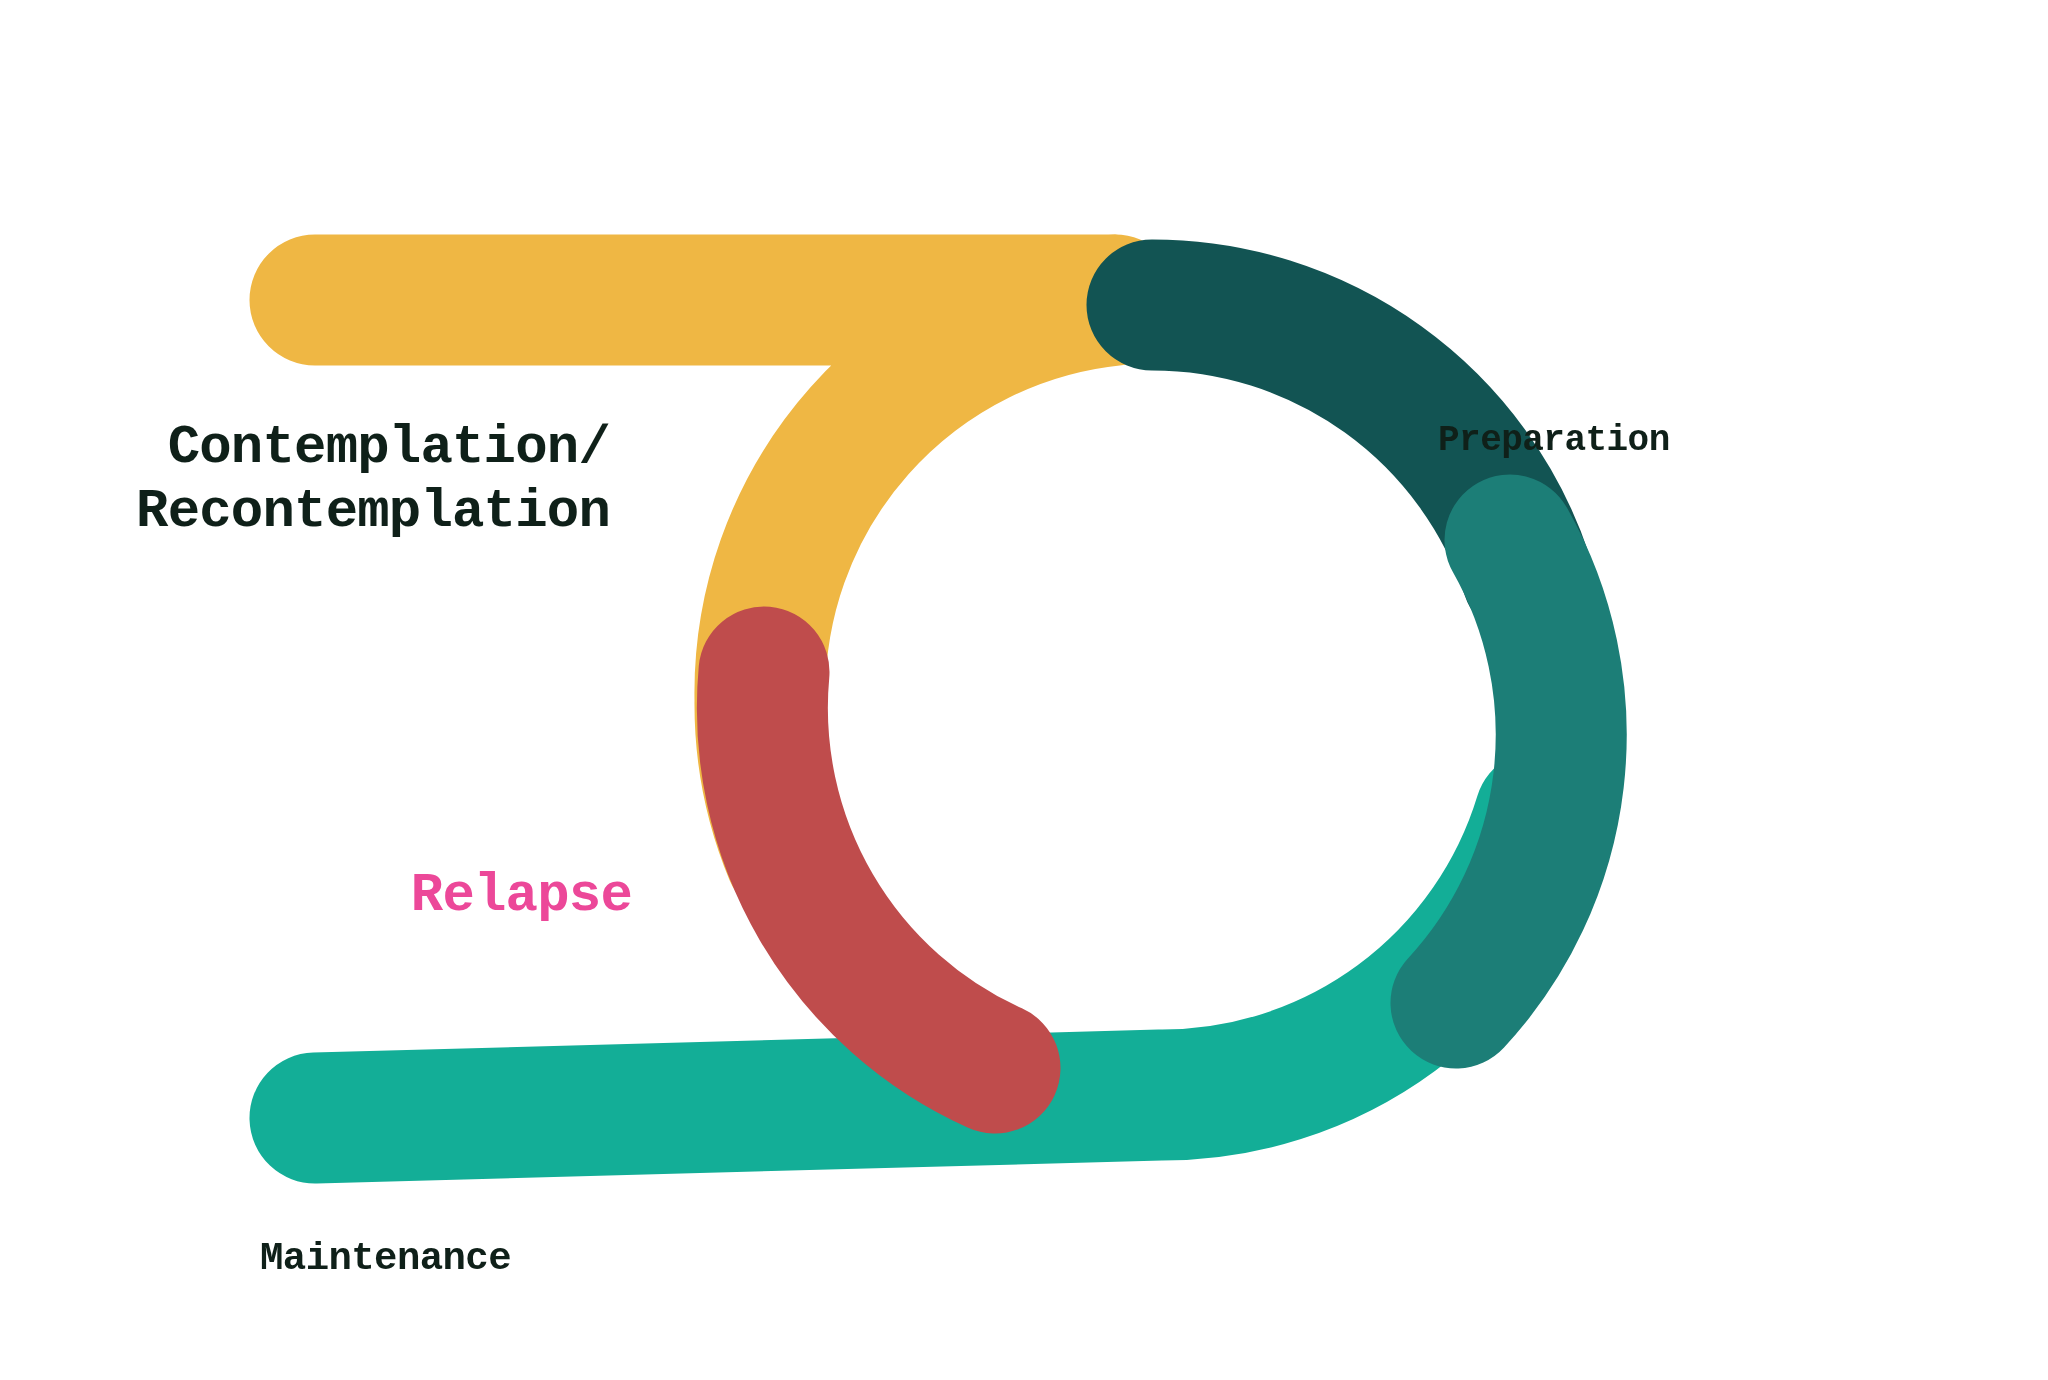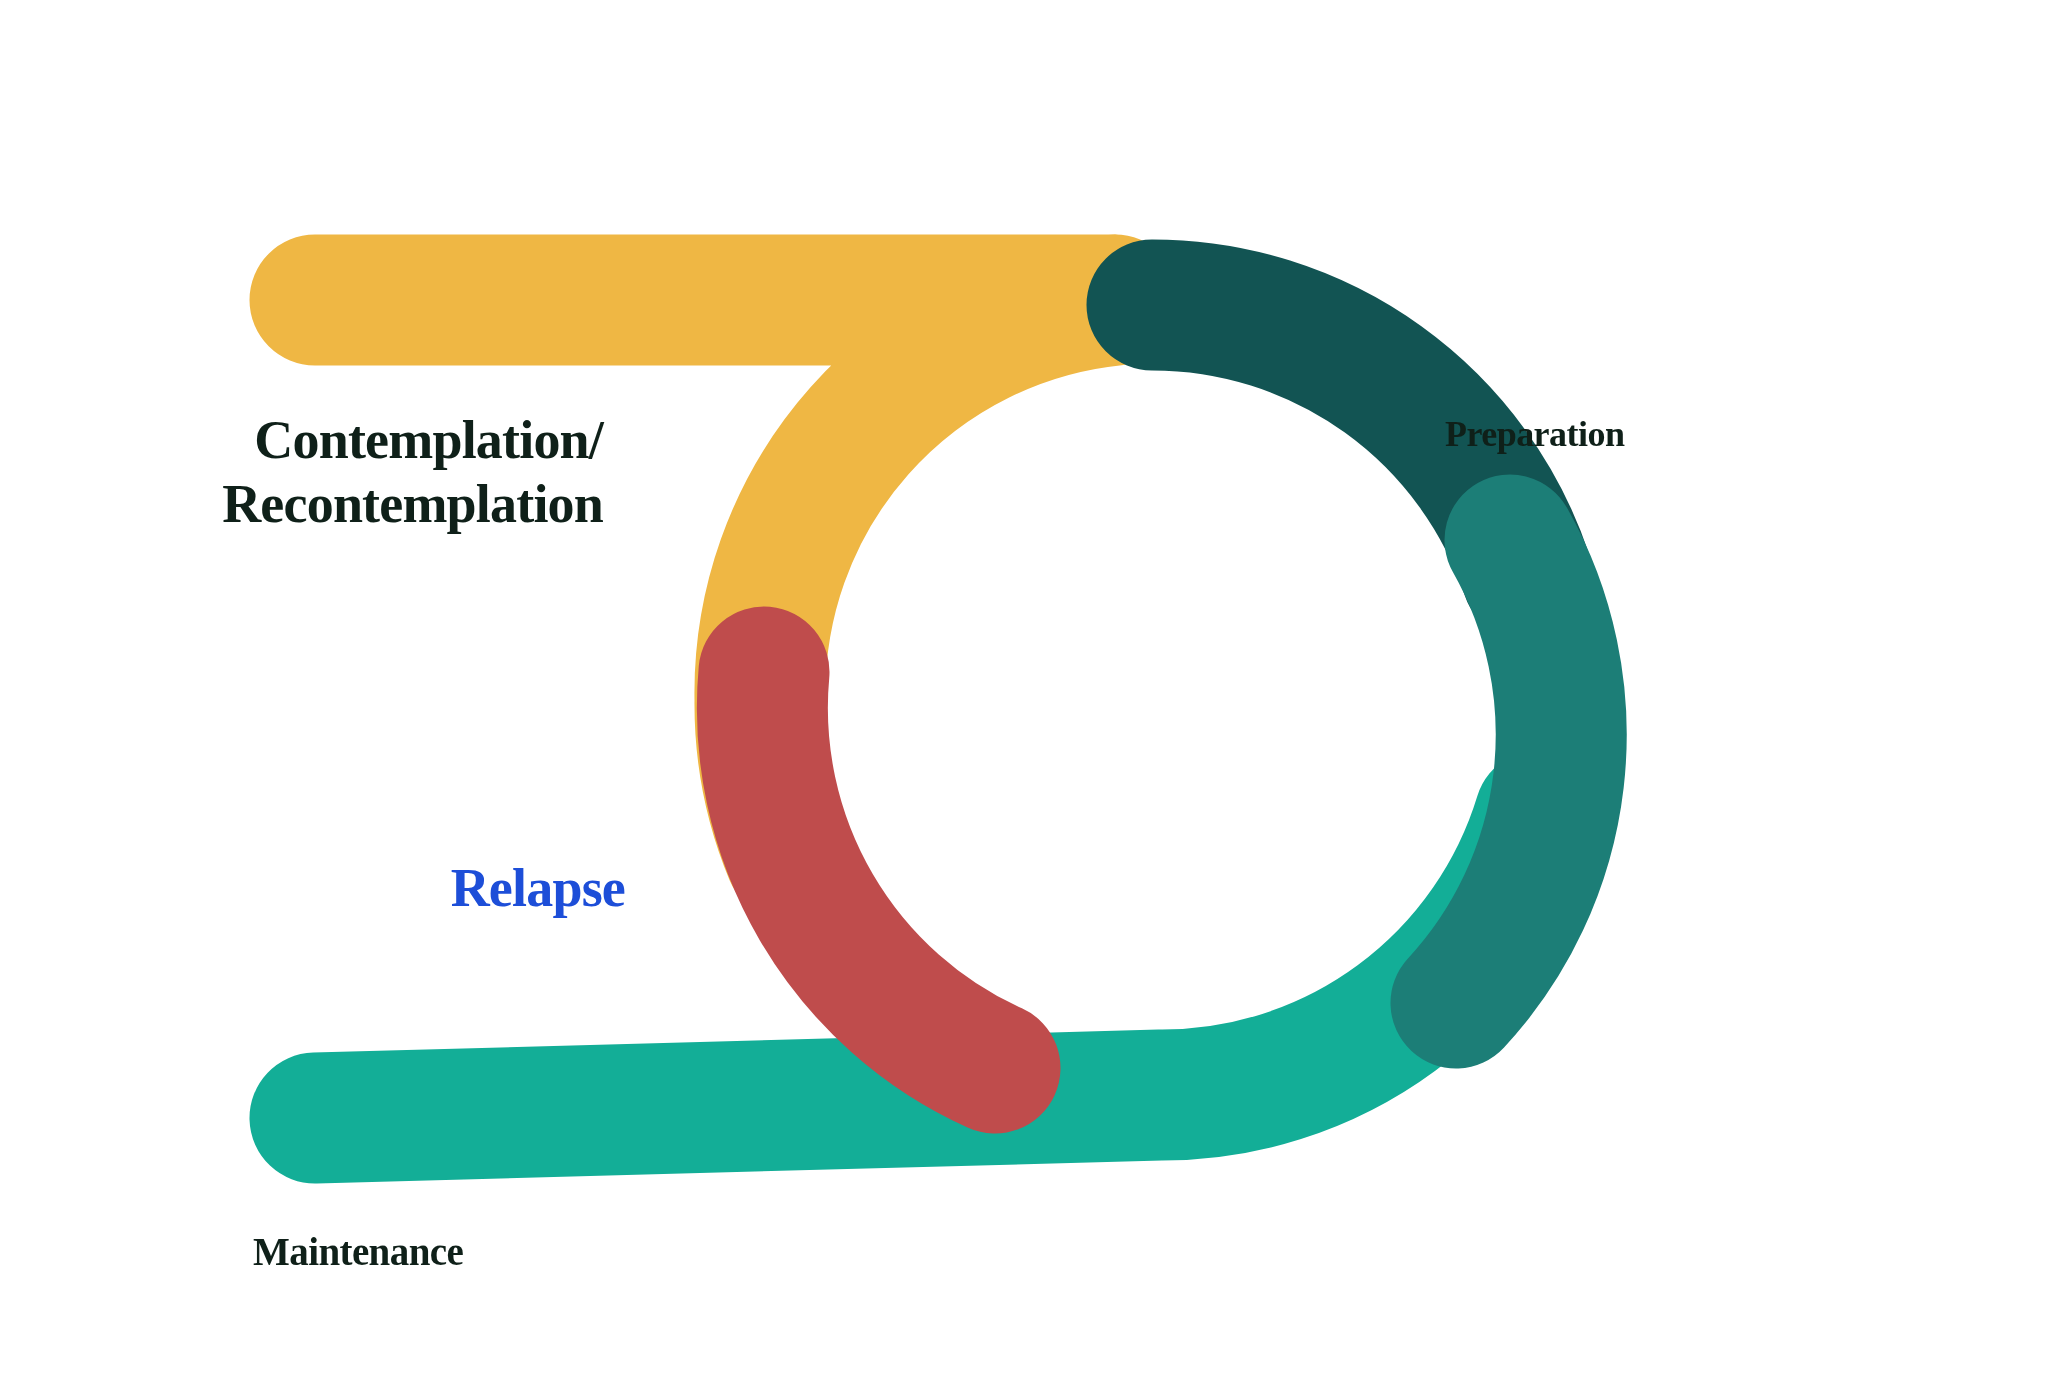--- a/index.html
+++ b/index.html
@@ -24,26 +24,26 @@
     position: absolute;
     top: 0;
     left: 0;
     width: 2048px;
     height: 1380px;
     display: block;
   }
   .stage-label {
     position: absolute;
     color: #0f2019;
-    font-family: Liberation Serif, serif;
+    font-family: Liberation Mono, monospace;
     font-weight: bold;
     letter-spacing: -0.015em;
     line-height: 1.18;
     white-space: pre-line;
-    margin: 1px;
+    margin: 8px;
     user-select: none;
   }
   #label-contemplation {
     left: 0px;
     top: 408px;
     width: 640px;
     text-align: right;
     padding-right: 38px;
     box-sizing: border-box;
     font-size: 54px;
@@ -110,15 +110,15 @@
   </svg>
 
   <div class="stage-label" id="label-contemplation" style="color: rgb(15, 32, 25);">Contemplation/
 Recontemplation</div>
 
   <div class="stage-label" id="label-preparation" style="color: rgb(15, 32, 25);">Preparation</div>
 
 
   <div class="stage-label" id="label-maintenance" style="color: rgb(15, 32, 25);">Maintenance</div>
 
-  <div class="stage-label" id="label-relapse" style="color: #1d4ed8;">Relapse</div>
+  <div class="stage-label" id="label-relapse" style="color: #ec4899;">Relapse</div>
 
 </div>
 
 </body></html>

